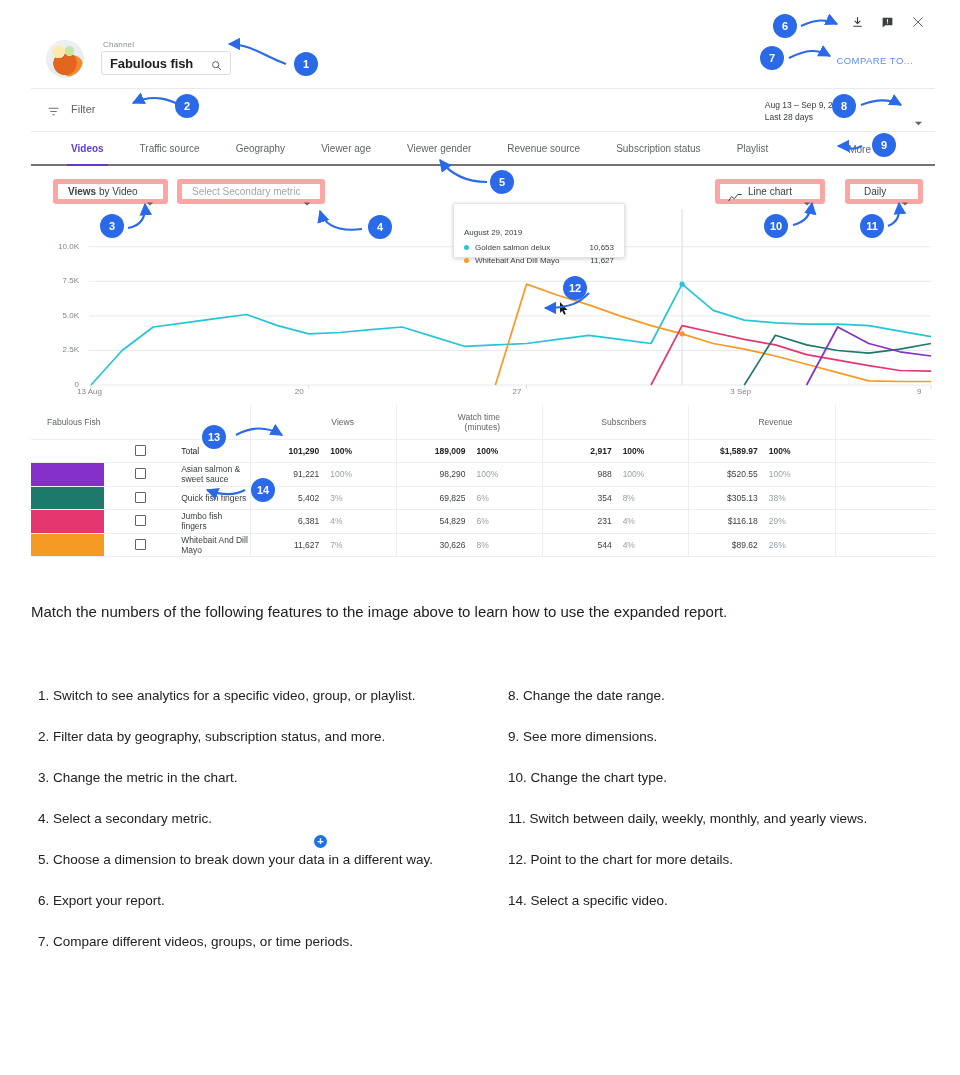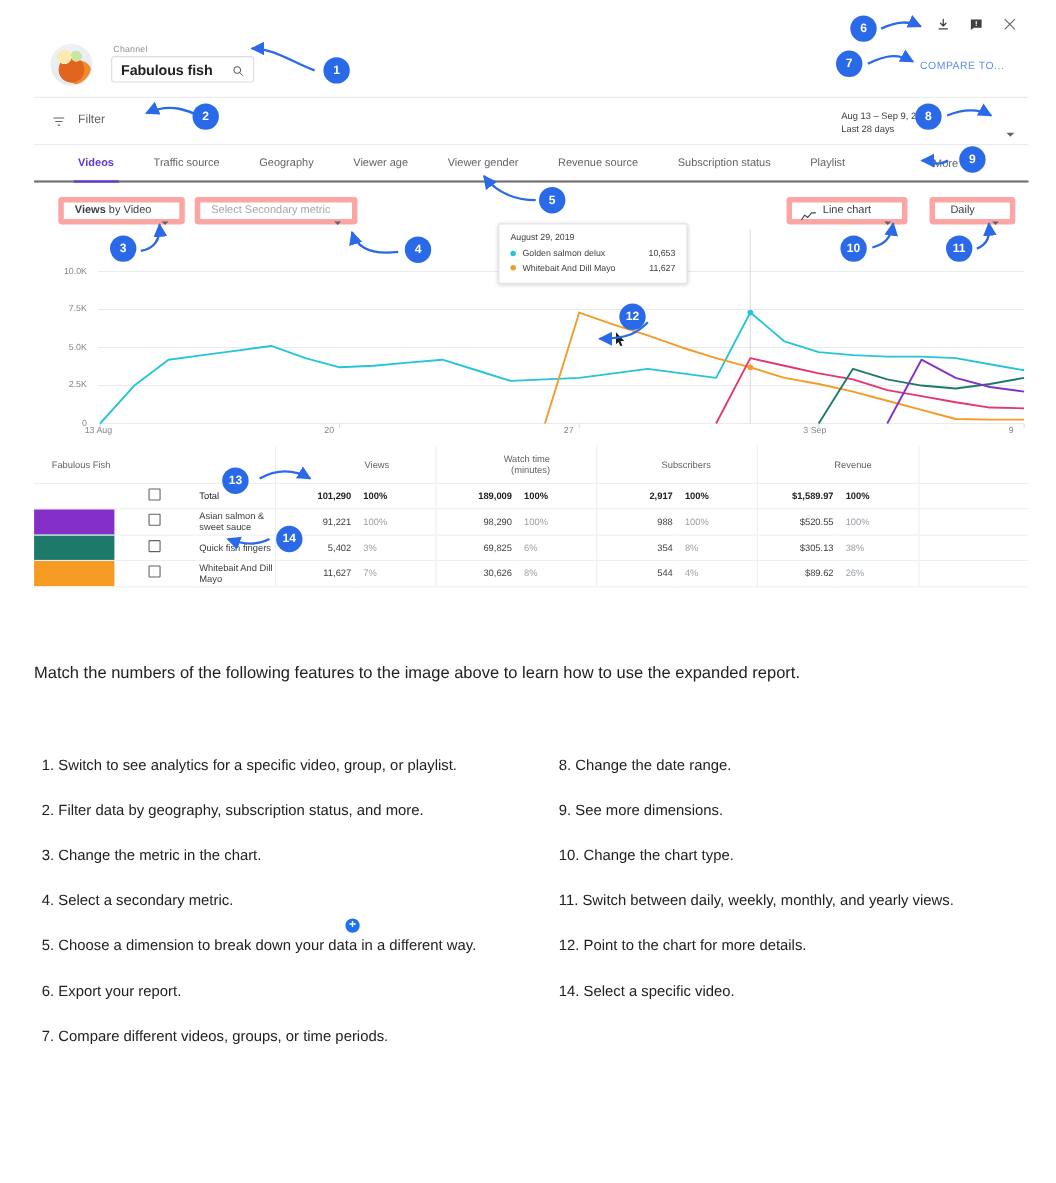--- a/index.html
+++ b/index.html
@@ -79,21 +79,21 @@
   #sel-interval .lbl { padding-left:14px; }
 
   
   .chartwrap { position:absolute; left:0; top:204px; width:904px; height:196px; }
   .chart-svg { position:absolute; left:0; top:0; }
   .ylab { position:absolute; font-size:8px; color:#80868b; text-align:right; width:34px; }
   .xlab { position:absolute; font-size:8px; color:#80868b; top:178px; }
 
   .tooltip { position:absolute; left:422px; top:-6px; width:172px; height:55px;
              background:#fff; border:1px solid #e3e3e3; border-radius:2px;
-             box-shadow:0 1px 4px rgba(0,0,0,.18); padding:7px 10px; }
+             box-shadow:0 1px 4px rgba(0,0,0,.18); padding:24px 10px; }
   .tt-date { font-size:8px; color:#3c4043; margin-bottom:6px; }
   .tt-row { display:flex; align-items:center; font-size:8px; color:#3c4043; margin-top:4px; }
   .tt-dot { width:5px; height:5px; border-radius:50%; margin-right:6px; flex:0 0 auto; }
   .tt-name { flex:1 1 auto; }
   .tt-val { font-variant-numeric:tabular-nums; }
 
   
   .tablewrap { position:absolute; left:0; top:400px; width:904px; }
   table.tbl { width:904px; border-collapse:collapse; table-layout:fixed; }
   table.tbl th, table.tbl td { border-top:1px solid #eceff1; border-bottom:1px solid #eceff1; }
@@ -358,20 +358,34 @@
             <td class="c-check"><span class="cbx"></span></td>
             <td class="c-name" colspan="1">Quick fish fingers</td>
             <td class="c-val">5,402</td>
             <td class="c-pct">3%</td>
             <td class="c-val">69,825</td>
             <td class="c-pct">6%</td>
             <td class="c-val">354</td>
             <td class="c-pct">8%</td>
             <td class="c-val">$305.13</td>
             <td class="c-pct">38%</td>
+            <td class="addcol"></td>
+          </tr>
+          <tr class="row">
+            <td class="c-swatch" style="background: rgb(228, 55, 111);"></td>
+            <td class="c-check"><span class="cbx"></span></td>
+            <td class="c-name" colspan="1">Jumbo fish fingers</td>
+            <td class="c-val">6,381</td>
+            <td class="c-pct">4%</td>
+            <td class="c-val">54,829</td>
+            <td class="c-pct">6%</td>
+            <td class="c-val">231</td>
+            <td class="c-pct">4%</td>
+            <td class="c-val">$116.18</td>
+            <td class="c-pct">29%</td>
             <td class="addcol"></td>
           </tr>
           <tr class="row">
             <td class="c-swatch" style="background: rgb(245, 154, 35);"></td>
             <td class="c-check"><span class="cbx"></span></td>
             <td class="c-name" colspan="1">Whitebait And Dill Mayo</td>
             <td class="c-val">11,627</td>
             <td class="c-pct">7%</td>
             <td class="c-val">30,626</td>
             <td class="c-pct">8%</td>

